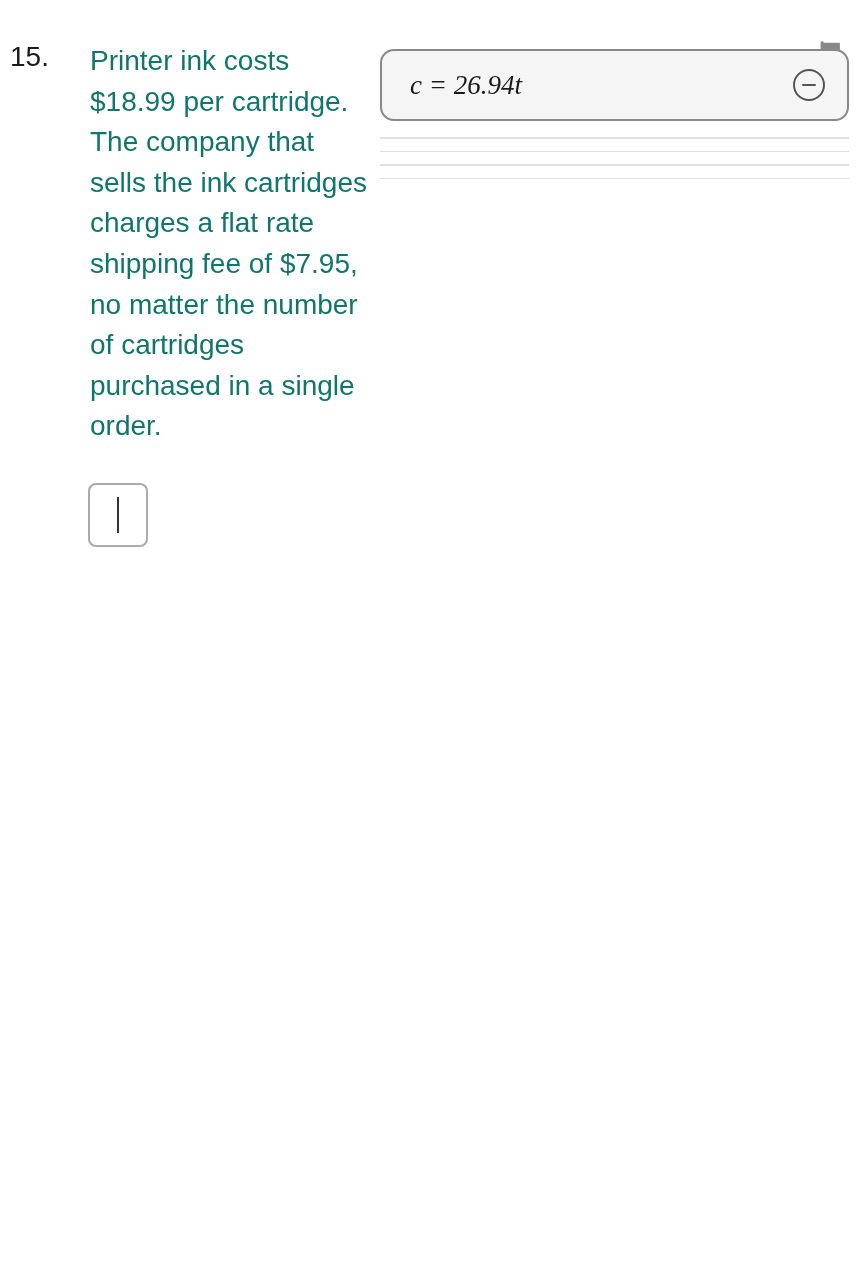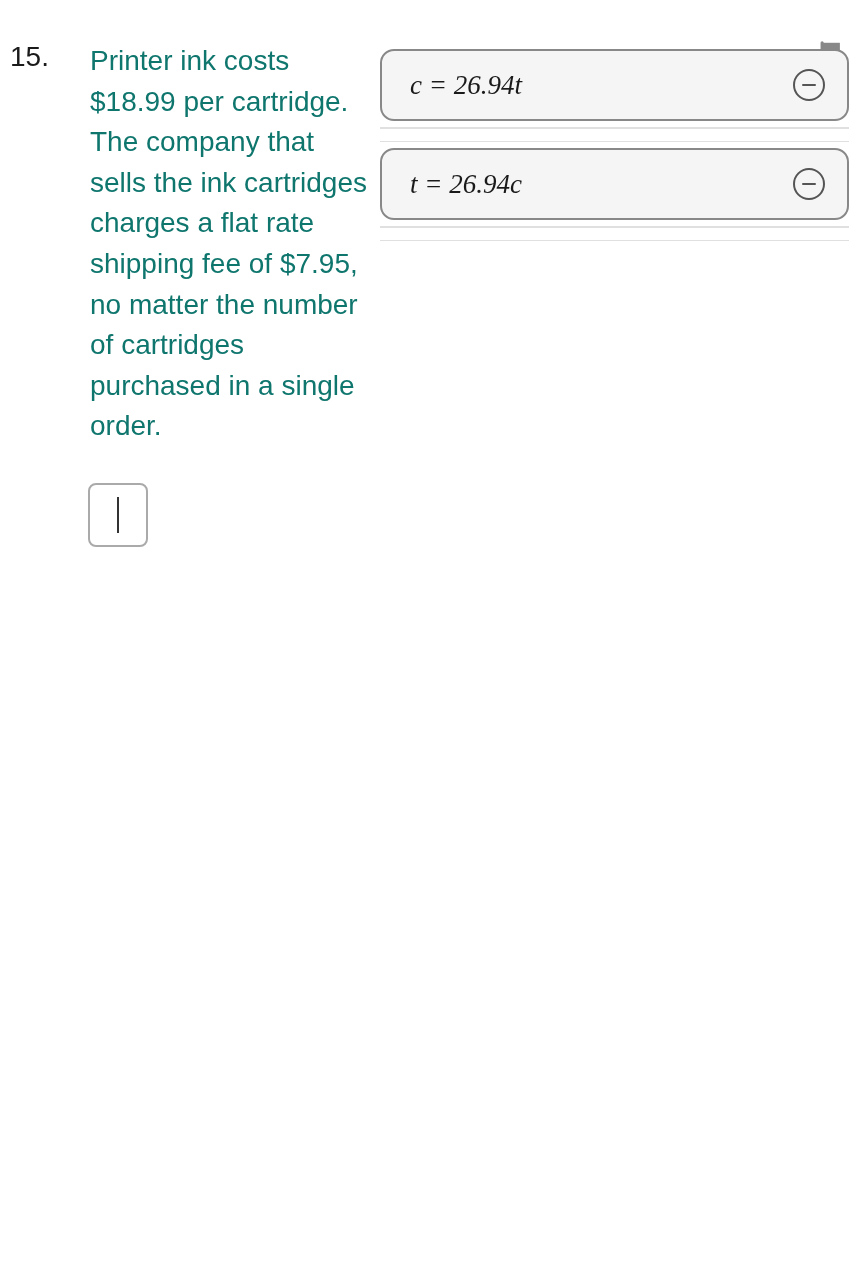--- a/index.html
+++ b/index.html
@@ -56,20 +56,21 @@
     }
 
     .option-item {
       display: flex;
       flex-direction: row;
       align-items: center;
       justify-content: space-between;
       padding: 18px 22px 18px 28px;
       border: 2px solid #cccccc;
       border-radius: 14px;
+      margin-bottom: 10px;
       background: #ffffff;
       position: relative;
       gap: 24px;
     }
 
     .option-item.selected {
       border: 2.5px solid #888888;
       background: #f5f5f5;
     }
 
@@ -188,26 +189,20 @@
           <i>c</i> = 26.94<i>t</i>
         </span>
         <div class="minus-circle"></div>
       </div>
 
       <div class="divider"></div>
 
 
       <div class="divider"></div>
 
-      <div class="option-item selected">
-        <span class="option-formula">
-          <i>t</i> = 26.94<i>c</i>
-        </span>
-        <div class="minus-circle"></div>
-      </div>
 
       <div class="divider"></div>
 
 
       <div class="divider"></div>
     </div>
 
   </div>
 
   <div class="second-question-row">

